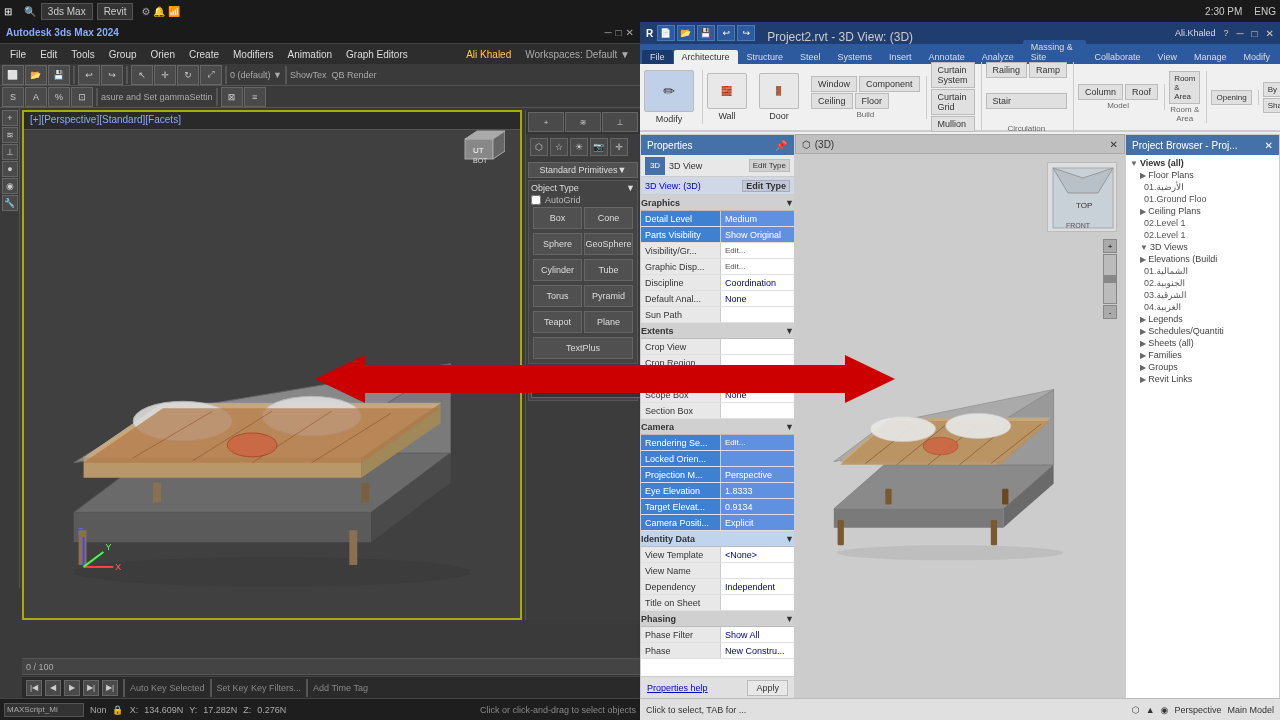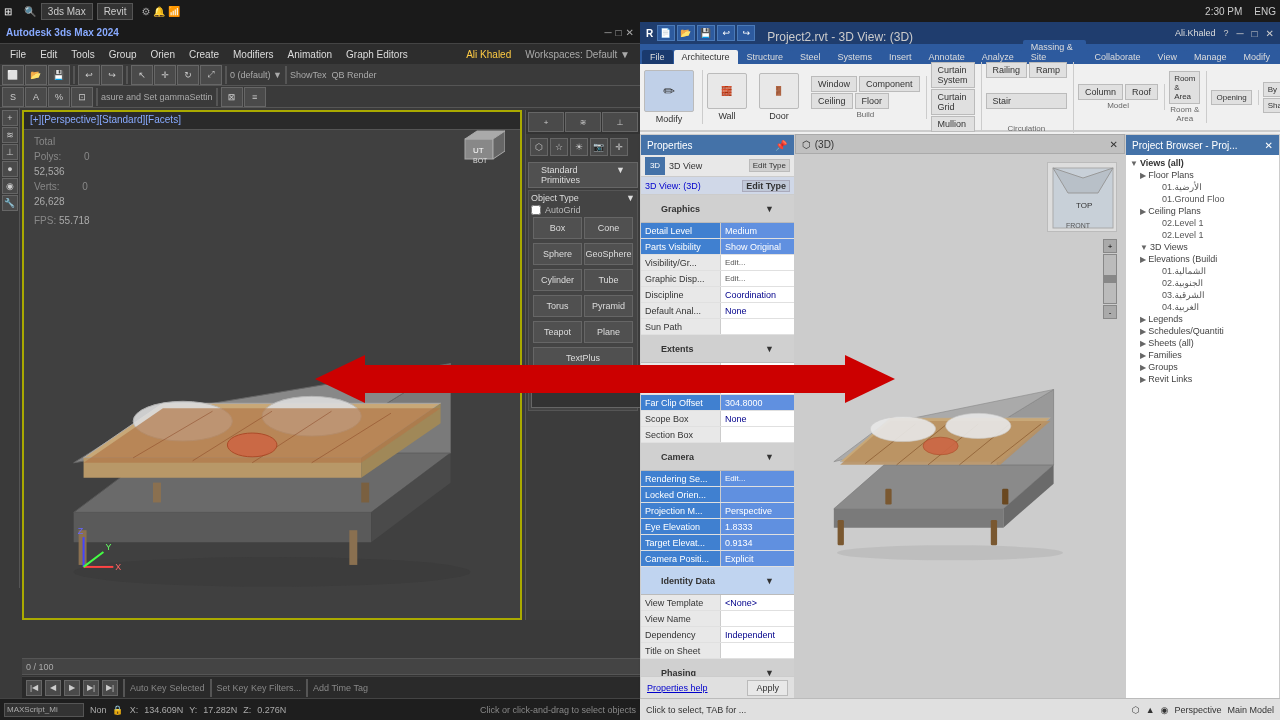--- a/index.html
+++ b/index.html
@@ -41,33 +41,33 @@
     .revit-tb-label { font-size: 9px; color: #333; }
     .revit-small-btn { padding: 2px 6px; background: #e0e0e0; border: 1px solid #bbb; font-size: 9px; color: #333; cursor: pointer; }
     
     
     #properties-panel { position: absolute; top: 145px; left: 0; width: 155px; height: 530px; background: #fff; border: 1px solid #ccc; box-shadow: 2px 2px 4px rgba(0,0,0,0.2); }
     #prop-header { height: 20px; background: #4472a8; color: #fff; font-size: 10px; padding: 3px 6px; display: flex; align-items: center; justify-content: space-between; }
     .prop-row { display: flex; height: 16px; align-items: center; border-bottom: 1px solid #e0e0e0; }
     .prop-label { width: 80px; padding: 0 4px; font-size: 9px; color: #333; background: #e8e8e8; border-right: 1px solid #ccc; height: 100%; display: flex; align-items: center; }
     .prop-value { flex: 1; padding: 0 4px; font-size: 9px; color: #00008b; height: 100%; display: flex; align-items: center; }
     .prop-value.edit-btn { color: #555; font-size: 8px; }
-    .prop-section { height: 28px; background: #d0d0d0; font-size: 9px; font-weight: bold; color: #333; padding: 0 20px; display: flex; align-items: center; justify-content: space-between; border-bottom: 1px solid #bbb; }
+    .prop-section { height: 16px; background: #d0d0d0; font-size: 9px; font-weight: bold; color: #333; padding: 0 0; display: flex; align-items: center; justify-content: space-between; border-bottom: 1px solid #bbb; }
     
     
     #red-arrow { position: absolute; top: 348px; left: 360px; z-index: 100; }
     
     
     #project-browser { position: absolute; top: 145px; right: 0; width: 155px; height: 530px; background: #fff; border: 1px solid #ccc; box-shadow: -2px 2px 4px rgba(0,0,0,0.2); font-size: 9px; }
     #pb-header { height: 20px; background: #4472a8; color: #fff; font-size: 10px; padding: 3px 6px; display: flex; align-items: center; justify-content: space-between; }
     .pb-tree { padding: 2px 0; overflow: hidden; }
     .pb-item { padding: 1px 4px; cursor: pointer; display: flex; align-items: center; gap: 2px; color: #333; }
     .pb-item.category { font-weight: bold; color: #333; padding-left: 4px; }
     .pb-item.sub { padding-left: 14px; color: #444; }
-    .pb-item.sub2 { padding-left: 36px; color: #555; }
+    .pb-item.sub2 { padding-left: 18px; color: #555; }
     .pb-arrow { font-size: 8px; color: #666; }
     
     
     .prop-row.highlight .prop-label { background: #4080d0; color: #fff; }
     .prop-row.highlight .prop-value { background: #6090e0; color: #fff; }
     
     
     .prop-section.identity { background: #c0d4f0; }
     
     
@@ -150,34 +150,20 @@
     <div class="tb-btn" style="width:16px;height:16px;">≋</div>
     <div class="tb-btn" style="width:16px;height:16px;">⊥</div>
     <div class="tb-btn" style="width:16px;height:16px;">●</div>
     <div class="tb-btn" style="width:16px;height:16px;">◉</div>
     <div class="tb-btn" style="width:16px;height:16px;">🔧</div>
   </div>
 
   <div id="viewport" style="position:absolute;top:88px;left:22px;width:500px;height:510px;">
     <div id="viewport-header">[+][Perspective][Standard][Facets]</div>
 
-    <div style="position:absolute;top:22px;left:10px;color:#888;font-size:10px;line-height:15px;">
-      <div>Total</div>
-      <div>
-        <span>Polys:</span> <span style="margin-left:20px;">0</span>
-      </div>
-      <div style="color:#aaa;">52,536</div>
-      <div>
-        <span>Verts:</span> <span style="margin-left:20px;">0</span>
-      </div>
-      <div style="color:#aaa;">26,628</div>
-      <div style="margin-top:4px;">
-        <span>FPS:</span> <span style="color:#aaa;">55.718</span>
-      </div>
-    </div>
 
     <div style="position:absolute;top:15px;right:15px;width:50px;height:40px;">
       <svg width="50" height="40">
         <rect x="10" y="12" width="28" height="20" fill="#888" stroke="#aaa" stroke-width="1"></rect>
         <polygon points="10,12 22,4 50,4 38,12" fill="#aaa" stroke="#aaa" stroke-width="1"></polygon>
         <polygon points="38,12 50,4 50,24 38,32" fill="#666" stroke="#aaa" stroke-width="1"></polygon>
         <text x="18" y="26" font-size="8" fill="#fff">UT</text>
         <text x="18" y="36" font-size="7" fill="#ddd">BOT</text>
       </svg>
     </div>
@@ -234,21 +220,21 @@
     </div>
 
     <div style="display:flex;gap:2px;padding:4px;flex-wrap:wrap;">
       <div class="tb-btn" style="width:18px;height:18px;">⬡</div>
       <div class="tb-btn" style="width:18px;height:18px;">☆</div>
       <div class="tb-btn" style="width:18px;height:18px;">☀</div>
       <div class="tb-btn" style="width:18px;height:18px;">📷</div>
       <div class="tb-btn" style="width:18px;height:18px;">✛</div>
     </div>
 
-    <div style="margin:2px;background:#505050;border:1px solid #666;padding:2px 12px;font-size:9px;color:#ddd;cursor:pointer;display:flex;justify-content:space-between;">
+    <div style="margin:2px;background:#505050;border:1px solid #666;padding:2px 4px;font-size:9px;color:#ddd;cursor:pointer;display:flex;justify-content:center;">
       <span>Standard Primitives</span>
       <span>▼</span>
     </div>
 
     <div style="background:#444;border:1px solid #555;margin:2px;padding:2px;">
       <div style="display:flex;justify-content:space-between;align-items:center;color:#ddd;font-size:9px;cursor:pointer;">
         <span>Object Type</span>
           <span>▼</span>
       </div>
       <div style="display:flex;align-items:center;gap:4px;margin-top:2px;">

